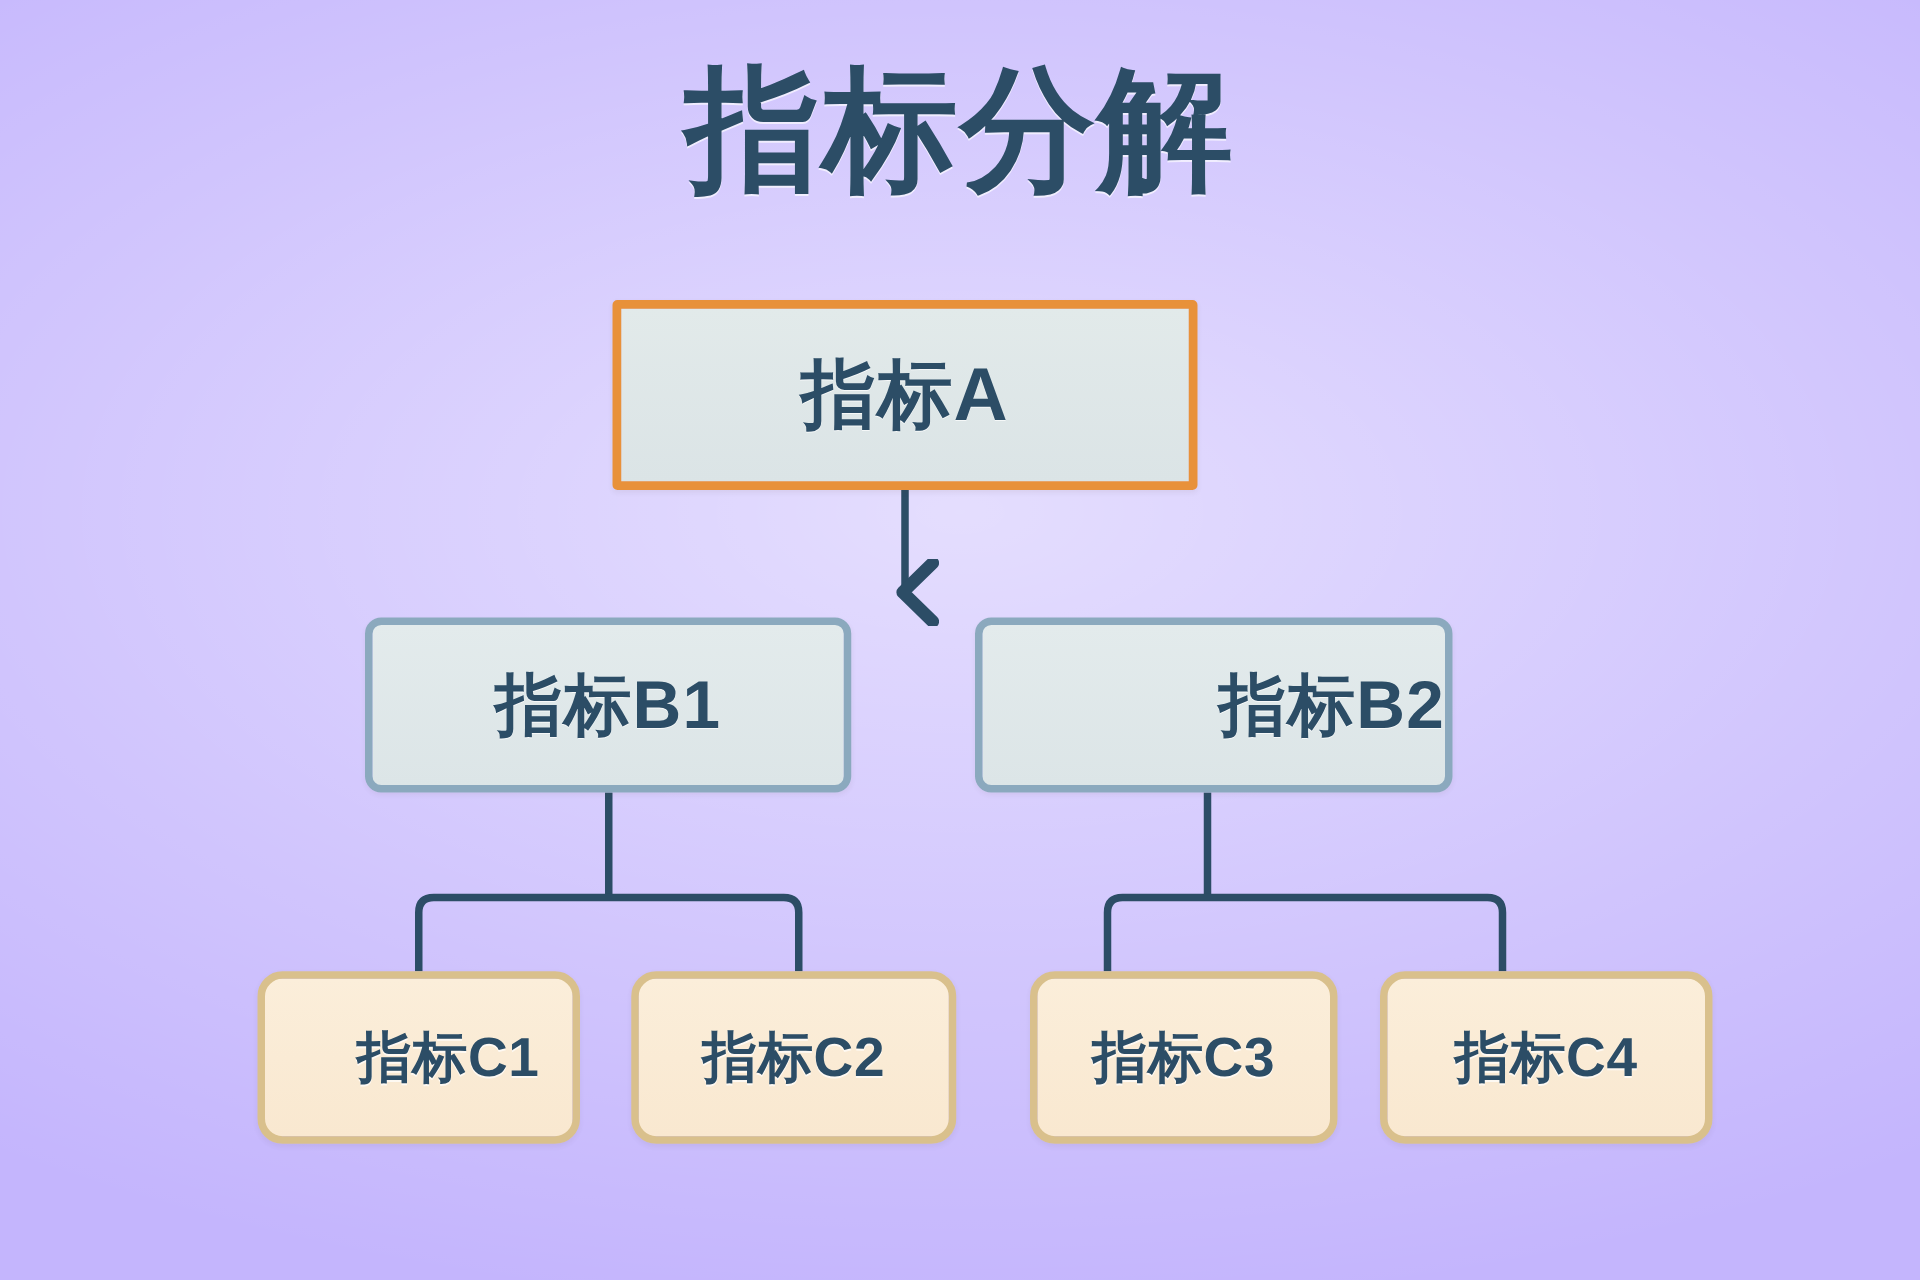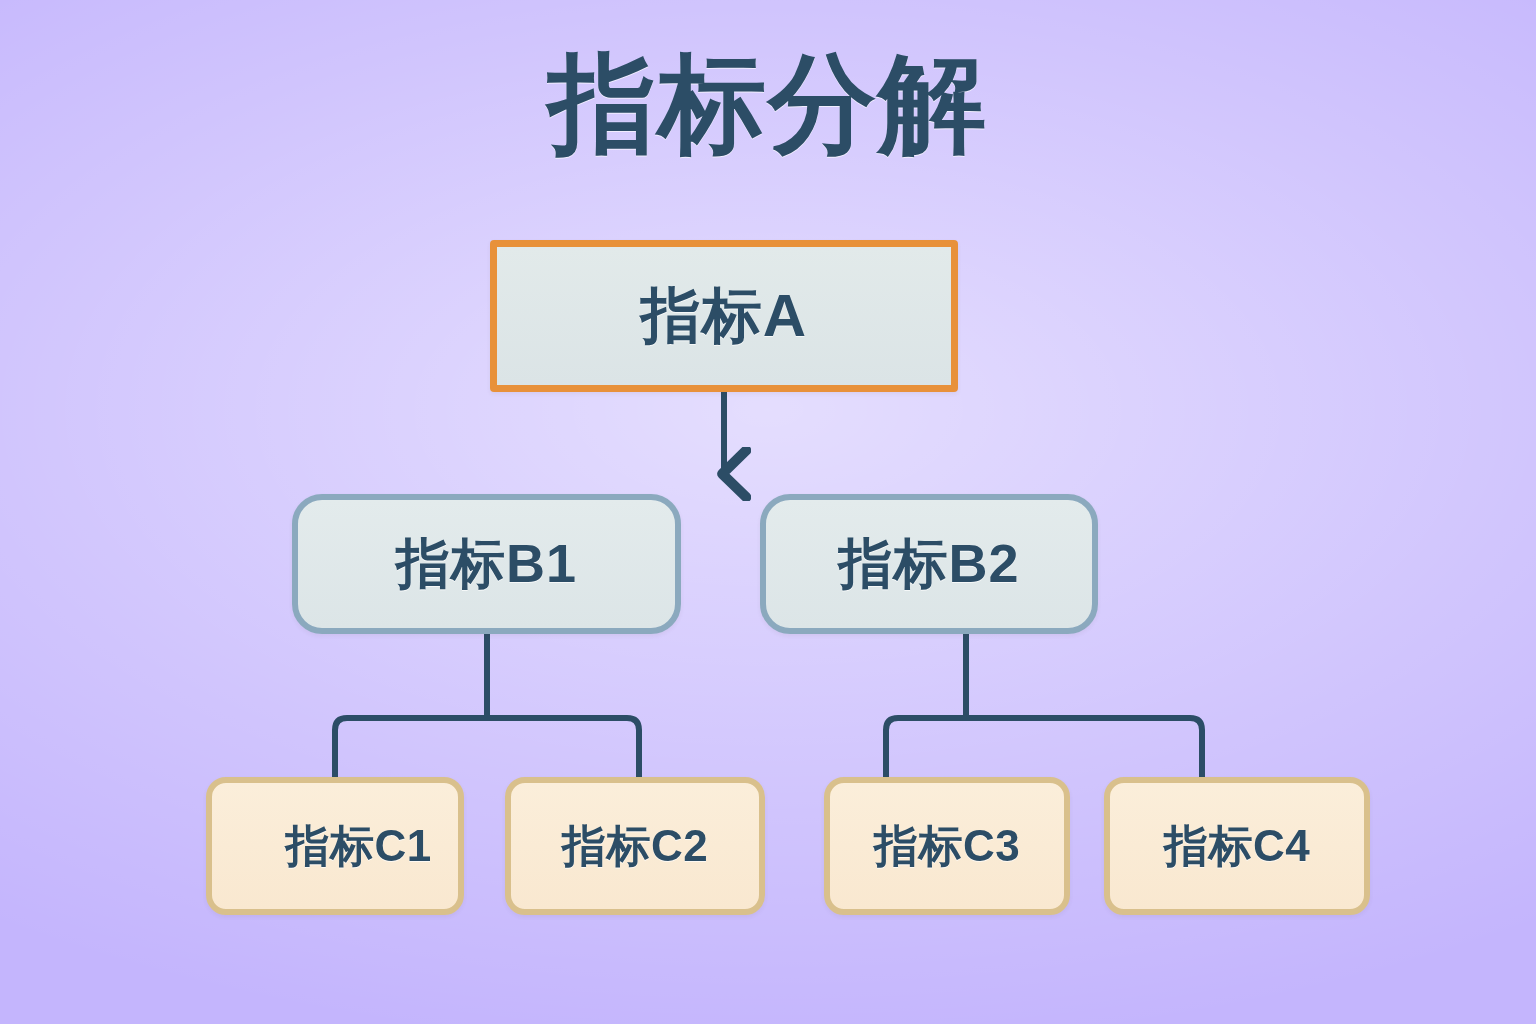--- a/index.html
+++ b/index.html
@@ -79,28 +79,28 @@
     font-size: 60px;
     letter-spacing: 1px;
     box-shadow: 0 2px 4px rgba(80,70,55,0.07);
   }
 
   .node-b {
     top: 494px;
     width: 389px;
     height: 140px;
     border: 6px solid #8BA9BE;
-    border-radius: 30px;
+    border-radius: 13px;
     background: linear-gradient(180deg, #E3EBEC 0%, #DCE5E7 100%);
     font-size: 54px;
     letter-spacing: 1px;
     box-shadow: 0 2px 4px rgba(80,70,55,0.07);
   }
   .node-b1 { left: 292px; }
-  .node-b2 { left: 760px; width: 338px; }
+  .node-b2 { left: 780px; width: 382px; justify-content: flex-end; }
 
   .node-c {
     top: 777px;
     height: 138px;
     border: 6px solid #D9C08C;
     border-radius: 20px;
     background: linear-gradient(180deg, #FBEEDA 0%, #F9E8D0 100%);
     font-size: 44px;
     letter-spacing: 0.5px;
     box-shadow: 0 2px 4px rgba(80,70,55,0.07);

